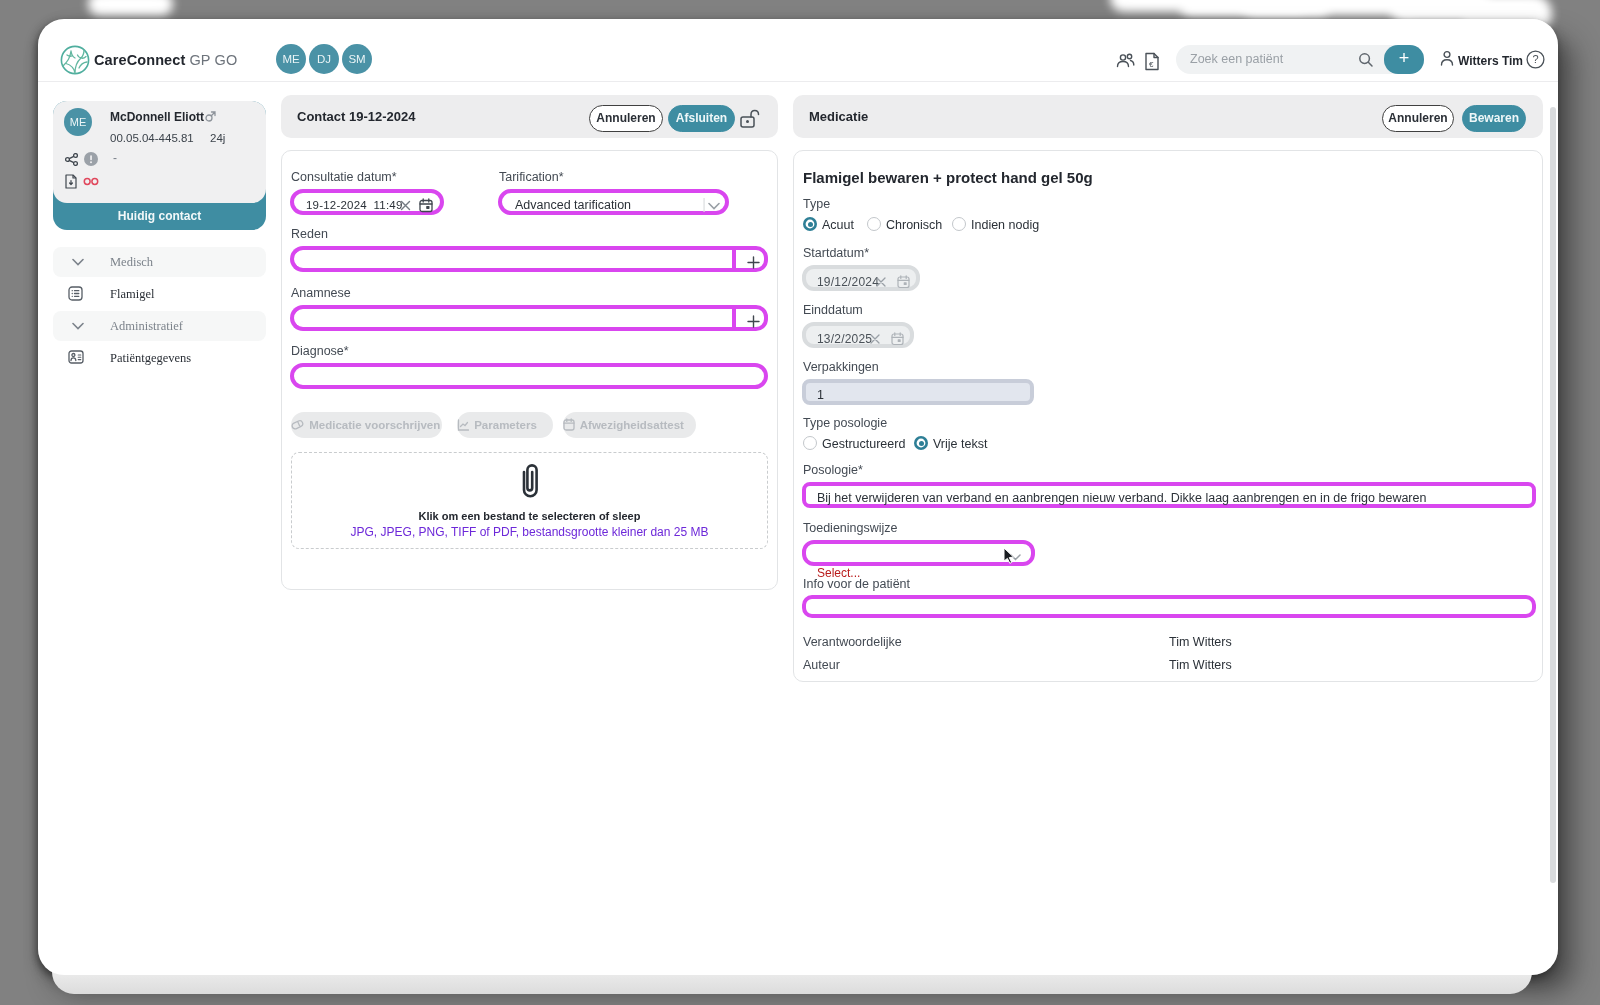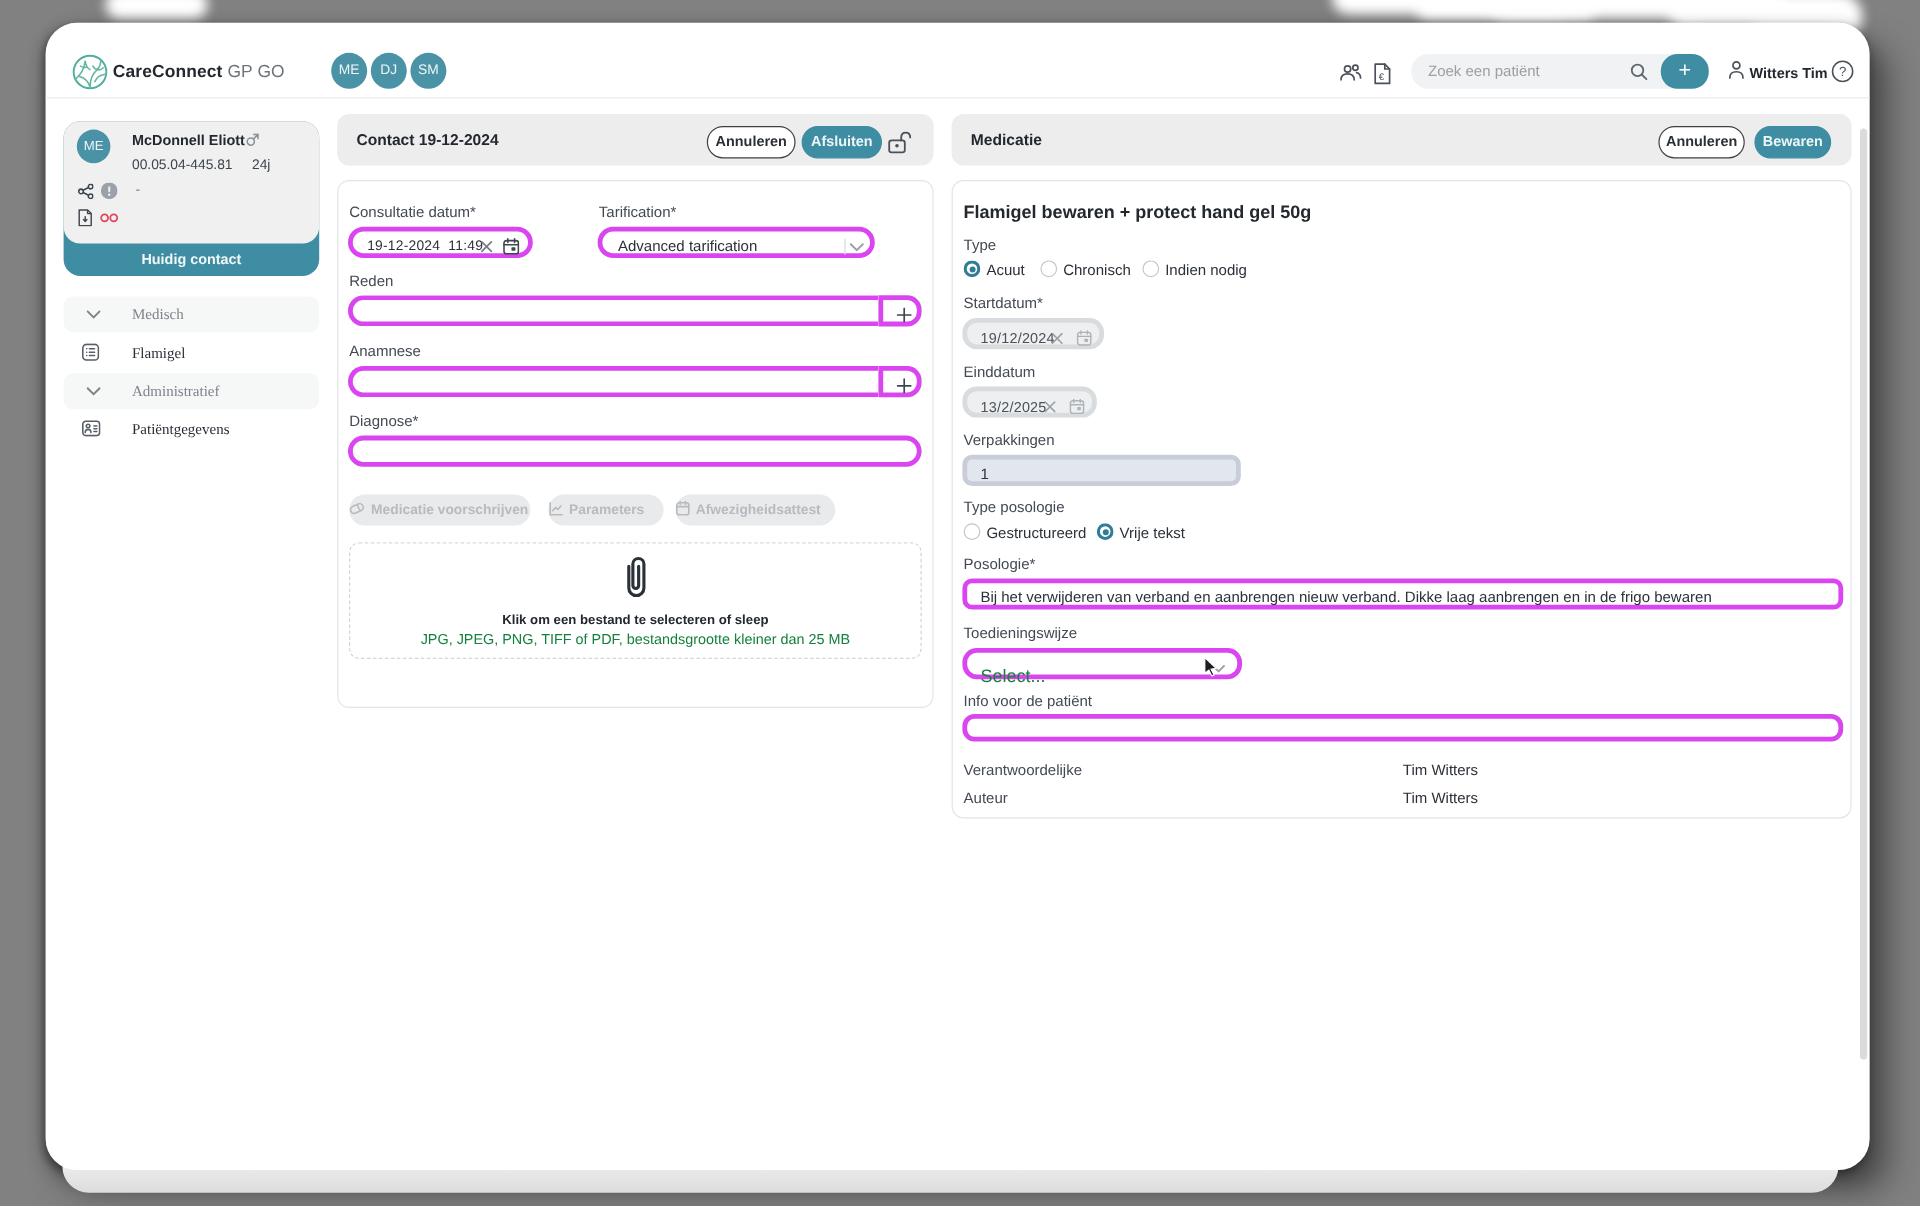--- a/index.html
+++ b/index.html
@@ -56,21 +56,21 @@
 #rightbody { left:755px; width:750px; height:532px; }
 label { display:block; font-size:12.5px; color:#434a53; }
 .inp { border:4px solid #d946ef; border-radius:14px; height:26px; background:#fff; position:relative; }
 .dbtn { position:absolute; top:261px; height:26px; background:#e9eaeb; border-radius:14px;
   color:#b7bbc0; font-size:11.5px; font-weight:bold; text-align:left; line-height:26px; white-space:nowrap; }
 .dbtn svg { vertical-align:-2px; margin-right:2px; }
 #drop { position:absolute; left:9px; top:301px; width:477px; height:97px; border:1.5px dashed #c9ccce;
   border-radius:8px; text-align:center; }
 #drop svg { margin-top:7px; }
 #drop .b { font-size:11px; font-weight:bold; color:#23272e; margin-top:2px; }
-#drop .g { font-size:12px; color:#15803d; margin-top:3px; }
+#drop .g { font-size:12px; color:#6d28d9; margin-top:3px; }
 .radio { position:absolute; width:14px; height:14px; border-radius:50%; border:1.5px solid #c3c7cb; background:#fff; }
 .radio.sel { border:none; background:#fff; box-shadow:inset 0 0 0 2.6px #2e7f96; }
 .radio.sel::after { content:""; position:absolute; left:4.5px; top:4.5px; width:5px; height:5px; border-radius:50%; background:#2e7f96; }
 .rlb { position:absolute; font-size:12.5px; color:#2b3138; }
 .inp.gray { background:#edeff0; border-color:#d9dcde; border-radius:12px; }
 .dtx { position:absolute; left:11px; top:6px; font-size:12px; color:#4a5158; letter-spacing:.2px; }
 .dx { position:absolute; right:30px; top:8px; }
 .dc { position:absolute; right:6px; top:6px; }
 
 #sbthumb { position:absolute; left:1512px; top:88px; width:6px; height:776px; background:#d9dbdd; border-radius:3px;}
@@ -306,21 +306,21 @@
     <div class="radio" style="left:9px;top:285px"></div>
     <div class="rlb" style="left:28px;top:286px">Gestructureerd</div>
     <div class="radio sel" style="left:120px;top:285px"></div>
     <div class="rlb" style="left:139px;top:286px">Vrije tekst</div>
     <label style="position:absolute;left:9px;top:312px">Posologie*</label>
     <div class="inp" style="position:absolute;left:8px;top:331px;width:734px;border-radius:8px;">
       <span style="position:absolute;left:11px;top:5px;font-size:12.5px;color:#2b3138">Bij het verwijderen van verband en aanbrengen nieuw verband. Dikke laag aanbrengen en in de frigo bewaren</span>
     </div>
     <label style="position:absolute;left:9px;top:370px">Toedieningswijze</label>
     <div class="inp" style="position:absolute;left:8px;top:389px;width:233px;border-radius:12px;">
-      <span style="position:absolute;left:11px;top:11px;font-size:15px;color:#15803d">Select...</span>
+      <span style="position:absolute;left:11px;top:22px;font-size:12px;color:#b91c1c">Select...</span>
       <svg style="position:absolute;right:10px;top:10px" width="11" height="7" viewBox="0 0 11 7" fill="none" stroke="#9aa0a6" stroke-width="1.5" stroke-linecap="round">
           <path d="M1 1 L5.5 5.5 L10 1"></path>
         </svg>
       <svg style="position:absolute;left:197px;top:3px" width="12" height="17" viewBox="0 0 12 17">
           <path d="M1 1 L10.5 10 L6.3 10.6 L8.7 15.4 L6.8 16.3 L4.4 11.4 L1 14 Z" fill="#1a1d21" stroke="#fff" stroke-width="1"></path>
         </svg>
     </div>
     <label style="position:absolute;left:9px;top:426px">Info voor de patiënt</label>
     <div class="inp" style="position:absolute;left:8px;top:444px;width:734px;height:23px;border-radius:10px;"></div>
     <div style="position:absolute;left:9px;top:484px;font-size:12.5px;color:#434a53">Verantwoordelijke</div>

